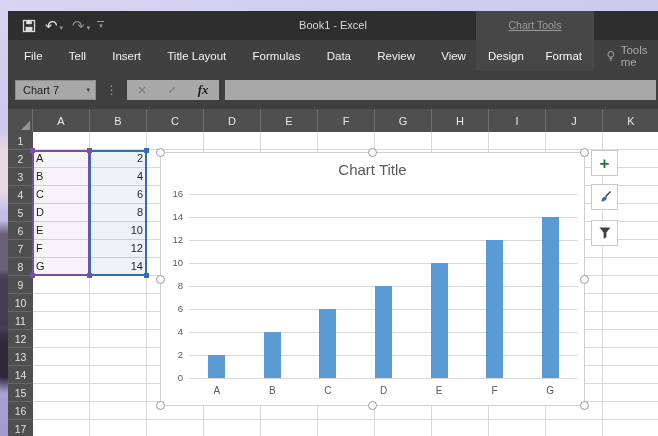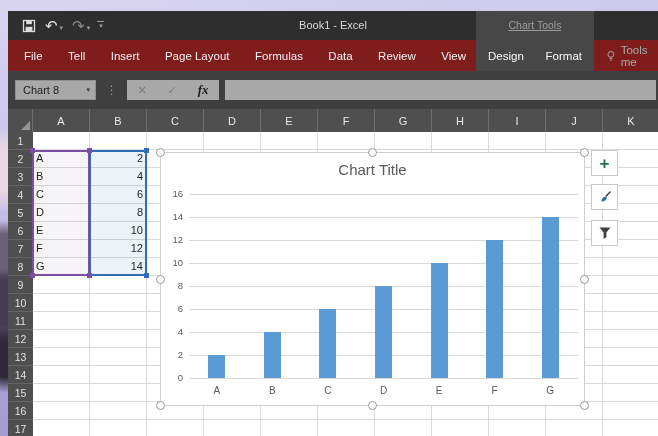--- a/index.html
+++ b/index.html
@@ -31,21 +31,21 @@
     text-align:center; color:#d9d9d9; font-size:11px; pointer-events:none; }
 
   
   .contextual { position:absolute; left:468px; top:0; width:118px; height:60px;
     background:#474747; z-index:3; display:flex; flex-direction:column; }
   .ct-label { height:29px; line-height:29px; text-align:center; color:#9c9c9c; font-size:10.5px;text-decoration:underline; }
   .ct-tabs { height:31px; display:flex; align-items:center; justify-content:space-between; padding:0 12px;text-align:center; }
   .ct-tab { color:#fafafa; font-size:11.5px; cursor:default; }
 
   
-  .tabrow { position:relative; height:31px; background:#7f1d1d; flex:none; z-index:2; }
+  .tabrow { position:relative; height:31px; background:#404040; flex:none; z-index:2; }
   .main-tabs { position:absolute; left:16px; top:0; width:442px; height:31px;
     display:flex; align-items:center; justify-content:space-between; }
   .tab { color:#f2f2f2; font-size:11.5px; white-space:nowrap; cursor:default; }
   .tellme { position:absolute; left:598px; top:0; height:31px; display:flex;
     align-items:center; gap:5px; color:#a9a9a9; font-size:11.5px; }
 
   
   .formularow { height:38px; background:#3f3f3f; flex:none; display:flex; align-items:center;
     padding-left:7px; padding-right:2px; z-index:1; }
   .namebox { width:81px; height:20px; background:#a8a8a8; border:1px solid #8f8f8f;
@@ -133,21 +133,21 @@
         </span>
       </div>
       <div class="win-title">Book1 - Excel</div>
     </div>
 
     <div class="tabrow">
       <div class="main-tabs">
           <span class="tab">File</span>
           <span class="tab">Tell</span>
           <span class="tab">Insert</span>
-          <span class="tab">Page Layout</span>
+          <span class="tab">Title Layout</span>
           <span class="tab">Formulas</span>
           <span class="tab">Data</span>
           <span class="tab">Review</span>
           <span class="tab">View</span>
         </div>
       <div class="tellme">
         <svg width="12" height="14" viewBox="0 0 12 14">
           <circle cx="6" cy="5" r="3.6" fill="none" stroke="#a9a9a9" stroke-width="1.2"></circle>
           <line x1="4.4" y1="10" x2="7.6" y2="10" stroke="#a9a9a9" stroke-width="1.2"></line>
           <line x1="4.8" y1="12" x2="7.2" y2="12" stroke="#a9a9a9" stroke-width="1.2"></line>
@@ -159,21 +159,21 @@
     <div class="contextual">
       <div class="ct-label">Chart Tools</div>
       <div class="ct-tabs">
           <span class="ct-tab">Design</span>
           <span class="ct-tab">Format</span>
         </div>
     </div>
 
     <div class="formularow">
       <div class="namebox">
-        <span>Chart 8</span>
+        <span>Chart 7</span>
         <span class="nb-arrow">▾</span>
       </div>
       <div class="dots">⋮</div>
       <div class="fxpanel">
         <span class="fx-cancel">✕</span>
         <span class="fx-enter">✓</span>
         <span class="fx-label">fx</span>
       </div>
       <input class="formulainput" value="" style="">
     </div>

